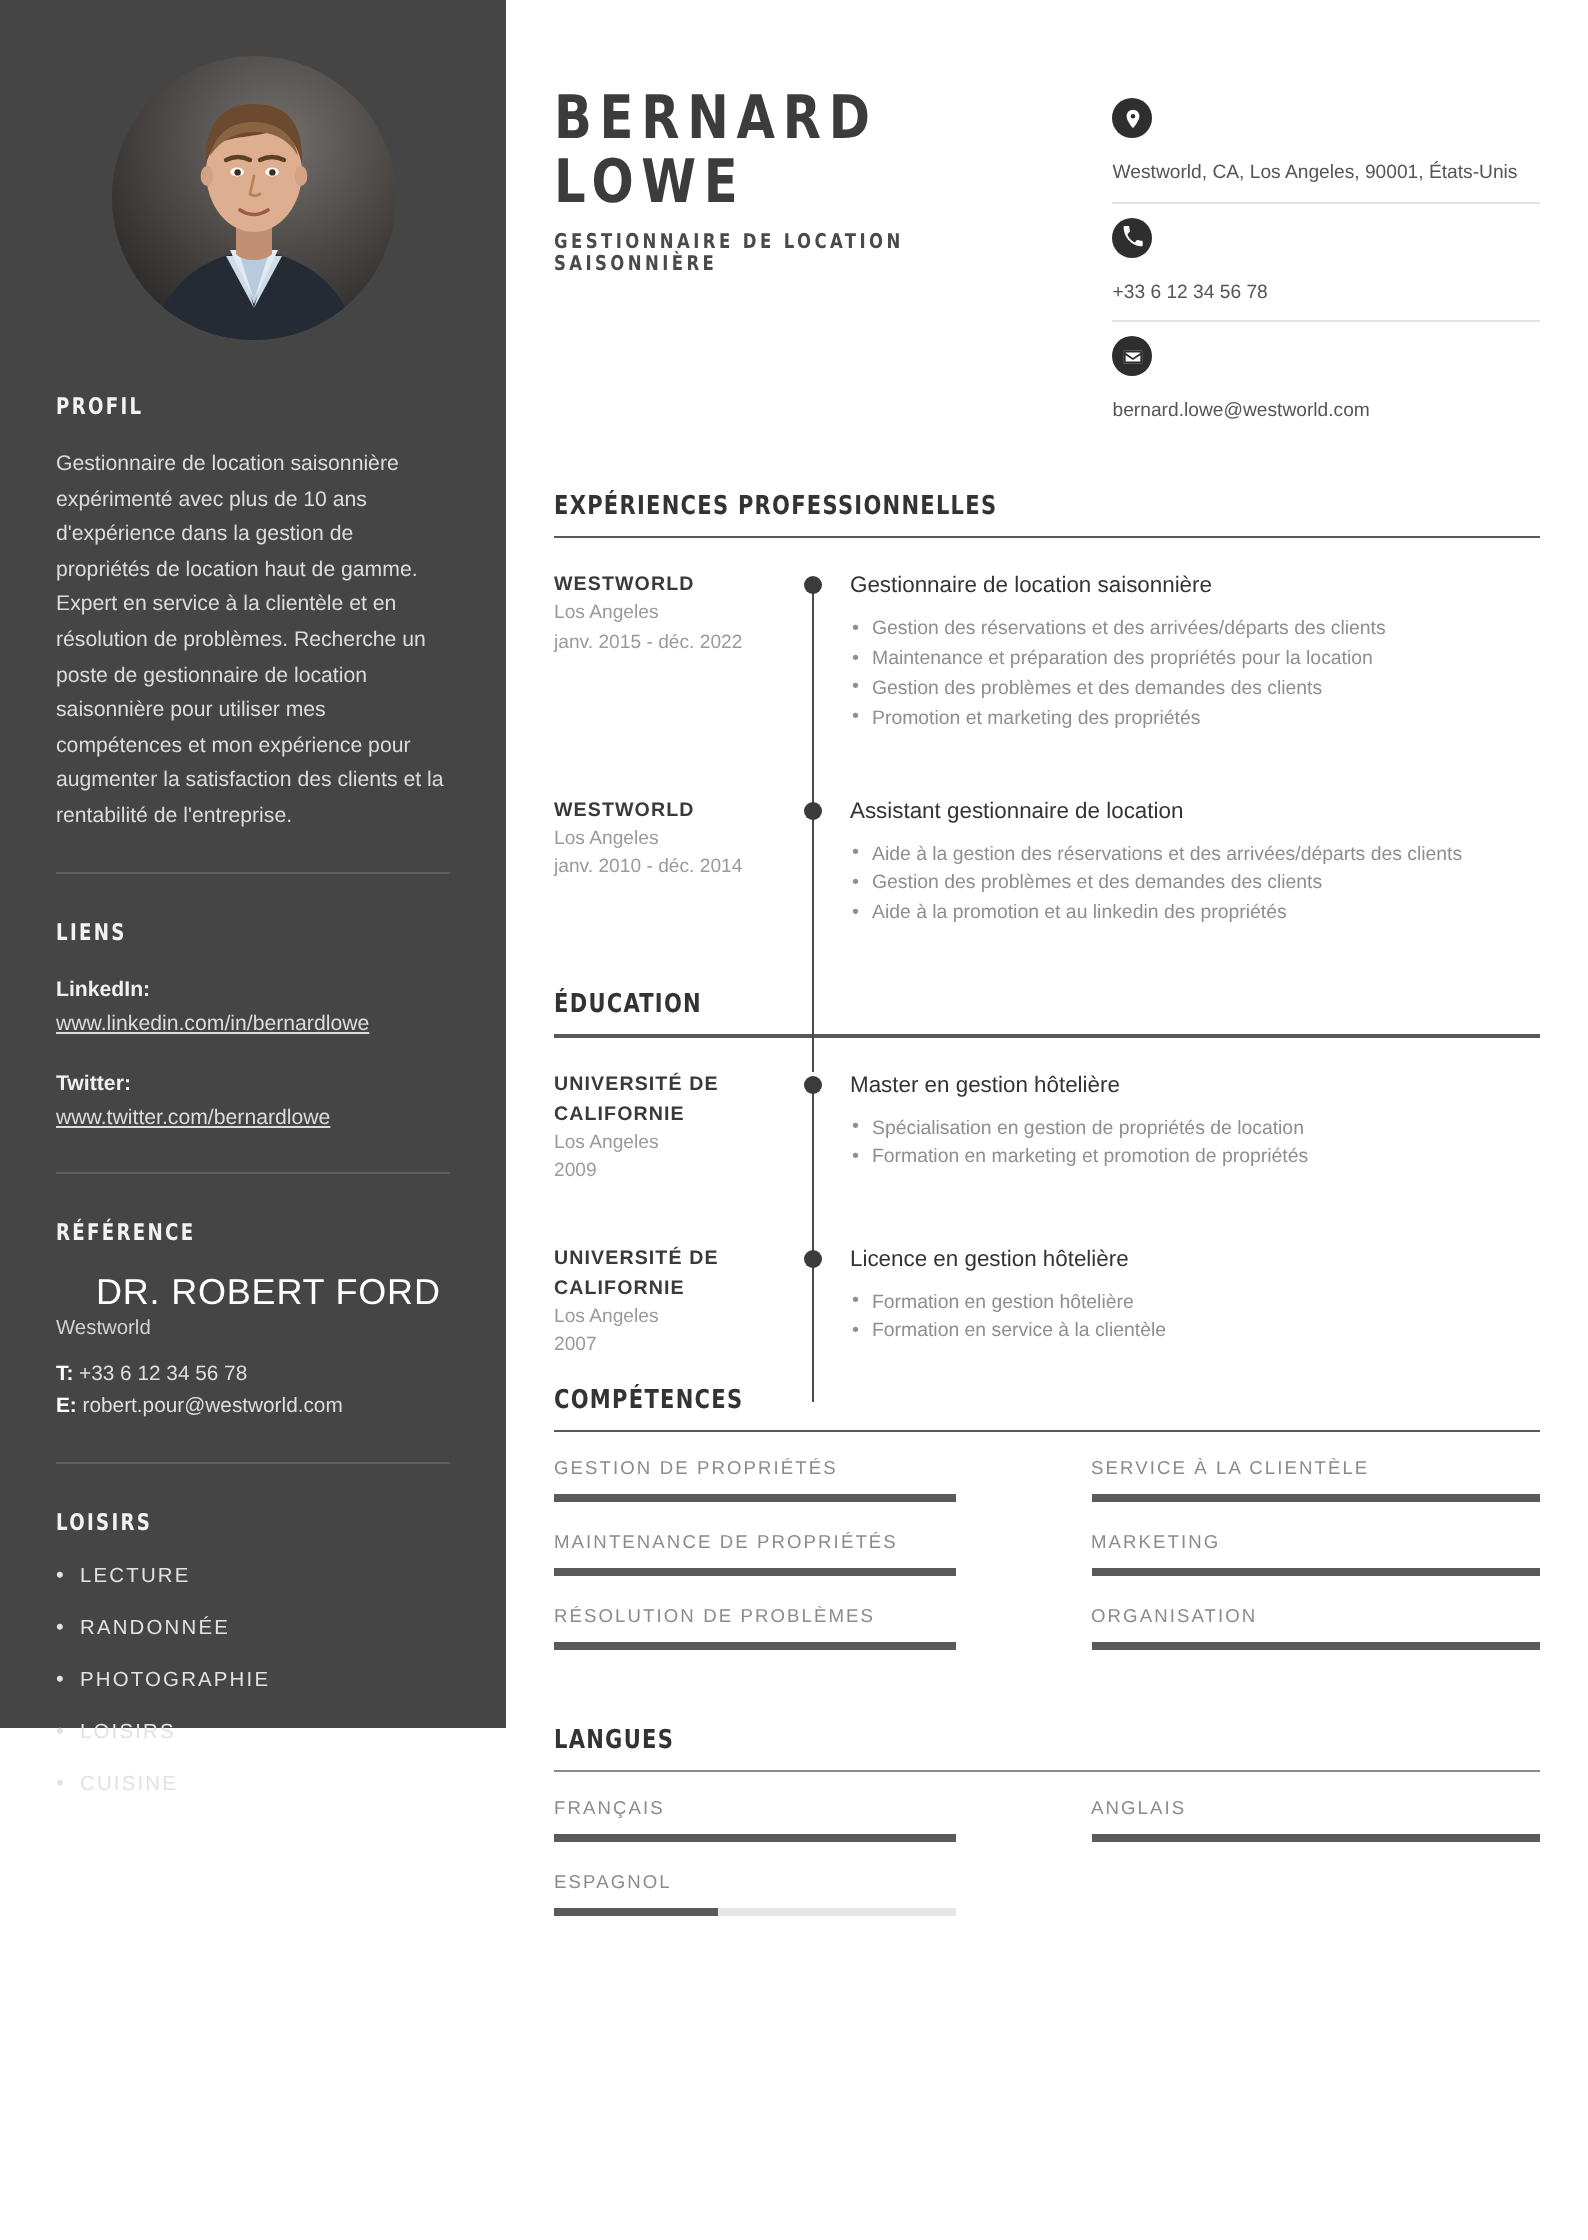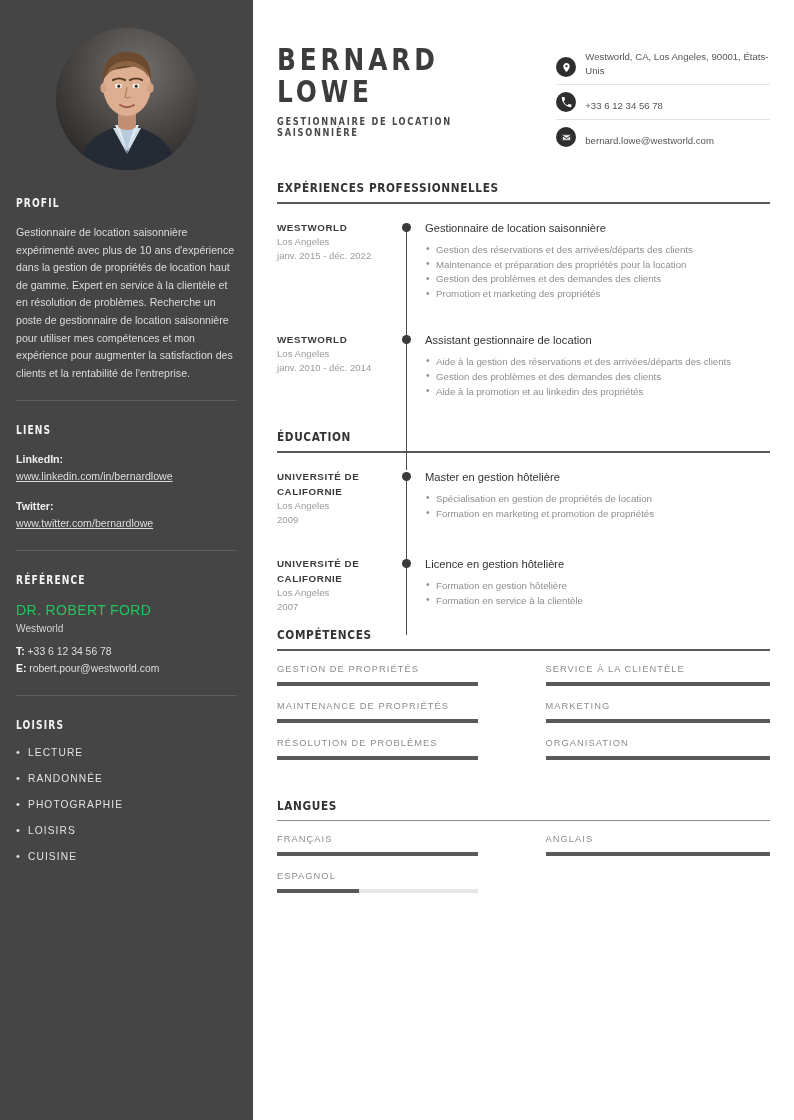--- a/index.html
+++ b/index.html
@@ -6,23 +6,23 @@
   html, body {
     width: 794px; height: 1120px;
     background: #ffffff;
     font-family: "Liberation Sans", sans-serif;
     overflow: hidden;
   }
   .page { position: relative; width: 794px; height: 1120px; display: flex; background: #fff; }
 
   
   .sidebar {
-    width: 253px; min-width: 253px; height: 1120px;
+    width: 253px; min-width: 253px; height: 864px;
     background: #454545;
-    padding: 0 16px;
+    padding: 0 28px;
     color: #e9e9e9;
   }
   .photo-wrap { display: flex; justify-content: center; padding-top: 28px; }
   .photo {
     width: 142px; height: 142px; border-radius: 50%;
     overflow: hidden; position: relative;
     background: radial-gradient(circle at 62% 34%, #6e6a66 0%, #4a4744 45%, #2b2a29 100%);
   }
   .photo svg { display: block; width: 142px; height: 142px; }
 
@@ -39,21 +39,21 @@
   .profile-text {
     font-size: 10.6px; line-height: 17.6px; color: #dcdcdc;
   }
   .link-label { font-size: 10.6px; font-weight: 700; color: #f0f0f0; line-height: 17px; }
   .link-url {
     font-size: 10.6px; color: #dcdcdc; line-height: 17px;
     text-decoration: underline; word-break: break-all; display: block;
   }
   .link-block { margin-bottom: 13px; }
   .ref-name {
-    font-size: 14px; color: #22c55e; letter-spacing: 0.4px; line-height: 19px;
+    font-size: 18px; color: #ffffff; letter-spacing: 0.4px; line-height: 19px; margin-left: 20px;
   }
   .ref-company { font-size: 10.2px; color: #d2d2d2; line-height: 17px; margin-bottom: 7px; }
   .ref-line { font-size: 10.4px; color: #dedede; line-height: 16.5px; }
   .ref-line b { font-weight: 700; color: #fff; }
   .hobby {
     font-size: 10.2px; color: #e2e2e2; letter-spacing: 1.1px;
     line-height: 14px; margin-bottom: 12px; padding-left: 12px; position: relative;
   }
   .hobby::before {
     content: "\2022"; position: absolute; left: 0; top: -1px; font-size: 11px; color: #e2e2e2;
@@ -72,23 +72,24 @@
   }
   .job-title {
     font-family: "DejaVu Sans Condensed", "Liberation Sans Narrow", "Liberation Sans", sans-serif;
     font-size: 10.2px; font-weight: 700; letter-spacing: 1.9px;
     color: #4a4a4a; margin-top: 8px; text-transform: uppercase;
     transform: scaleX(0.9); transform-origin: left center;
   }
 
   .contacts { width: 222px; padding-top: 8px; }
   .contact-row {
-    display: flex; align-items: flex-end; gap: 9px;
+    display: flex; align-items: flex-start; gap: 9px;
     padding: 6px 0 7px 0; border-bottom: 1px solid #e3e3e3;
     min-height: 31px;
+    flex-direction: column;
   }
   .contact-row:last-child { border-bottom: none; }
   .cicon {
     width: 20px; height: 20px; min-width: 20px; border-radius: 50%;
     background: #2e2e2e; display: flex; align-items: center; justify-content: center;
     margin-top: 1px;
   }
   .cicon svg { width: 11px; height: 11px; fill: #fff; }
   .ctext { font-size: 9.6px; color: #555; line-height: 13.6px; padding-top: 2px; }
 

